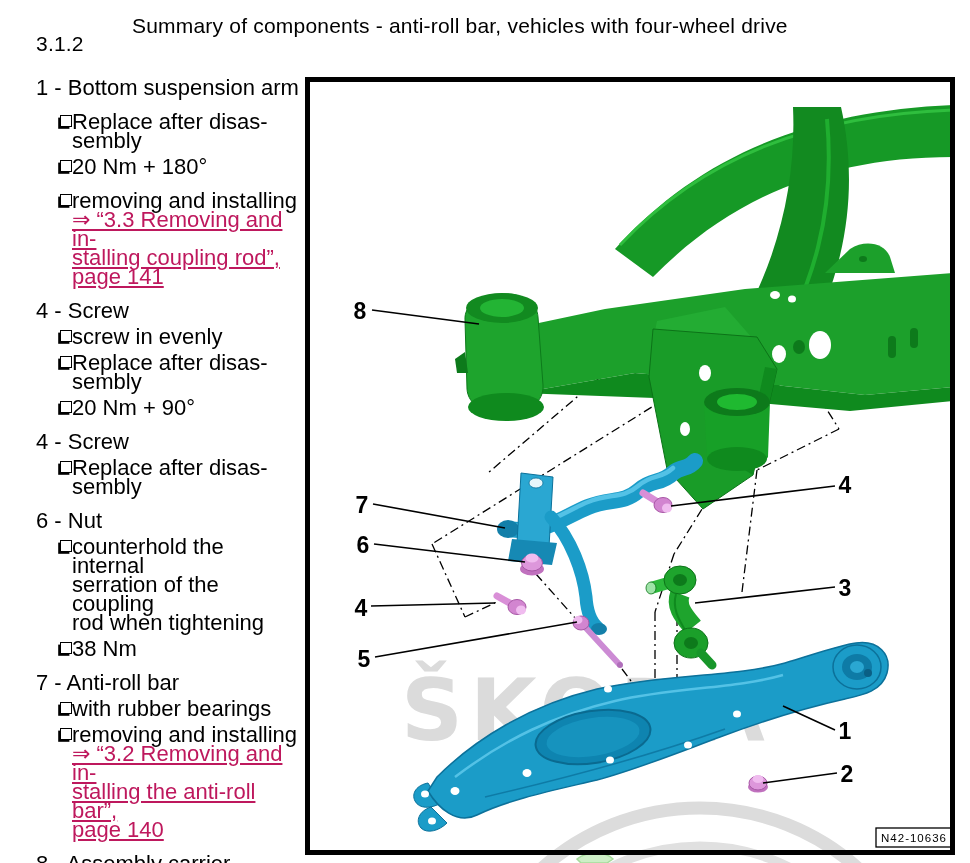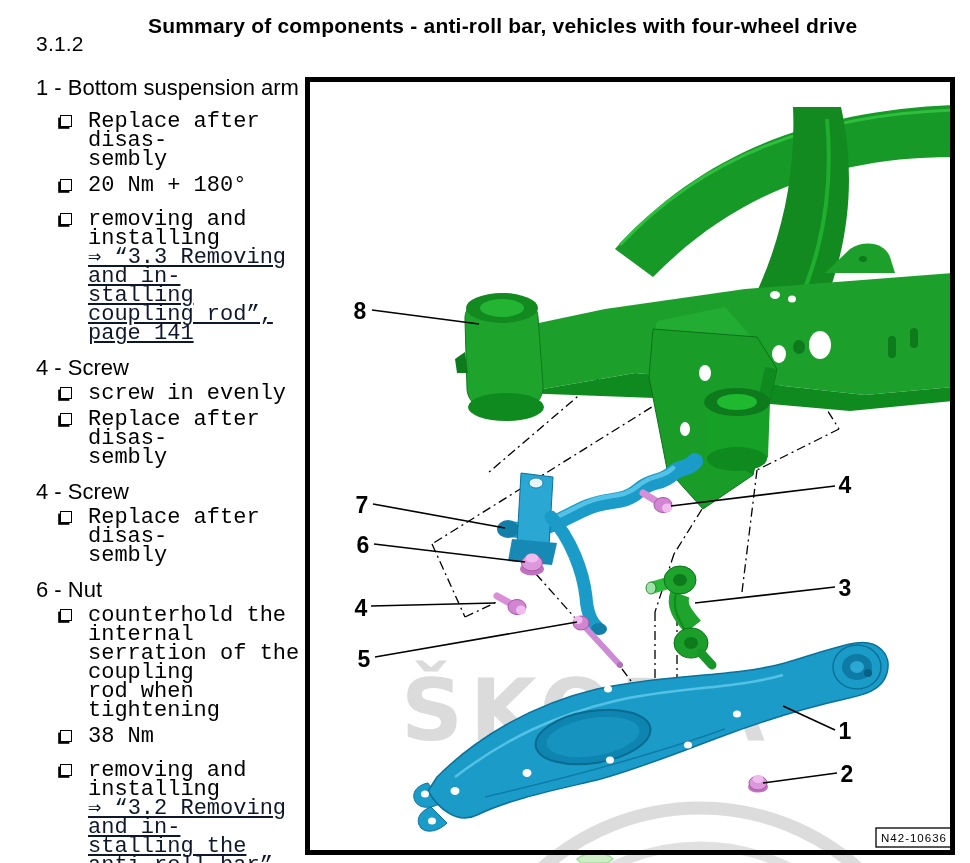--- a/index.html
+++ b/index.html
@@ -3,31 +3,31 @@
 <meta charset="utf-8">
 <style>
   html,body{margin:0;padding:0;}
   body{
     width:970px;height:863px;position:relative;overflow:hidden;
     background:#ffffff;font-family:"Liberation Sans","DejaVu Sans",sans-serif;color:#000;
   }
   
   .heading{position:absolute;top:14px;left:36px;width:910px;font-size:21px;letter-spacing:0.2px;}
   .heading .hnum{position:absolute;left:0;top:18px;}
-  .heading .htitle{position:absolute;left:112px;top:0;font-weight:bold;}
+  .heading .htitle{position:absolute;left:96px;top:0;}
   
   .parts{position:absolute;left:36px;top:76px;width:264px;font-size:22px;line-height:19px;}
   .item{margin-top:15px;}
   .item:first-child{margin-top:2px;}
   .item-head{white-space:nowrap;}
   .bullet{display:flex;margin-top:7px;margin-left:24px;}
   .cb{flex:0 0 auto;width:10px;height:10px;border:1.6px solid #000;background:#fff;
       box-shadow:-2.2px 2.2px 0 -0.4px #000;margin:3px 0 0 0;}
-  .btext{margin-left:16px;white-space:pre-line;font-family:Liberation Mono, monospace;}
-  .ref-link{display:block;color:#0f172a;text-decoration:underline;white-space:pre-line;cursor:pointer;}
+  .btext{white-space:pre-line;}
+  .ref-link{display:block;color:#be185d;text-decoration:underline;white-space:pre-line;cursor:pointer;}
   
   .diagram{position:absolute;left:305px;top:77px;width:650px;height:786px;}
   svg text.callout{font-family:"Liberation Sans","DejaVu Sans",sans-serif;font-weight:bold;font-size:23px;}
   svg text.wm{font-family:"DejaVu Sans","Liberation Sans",sans-serif;font-weight:bold;letter-spacing:7px;}
   svg text.dno{font-family:"Liberation Sans","DejaVu Sans",sans-serif;font-size:11.5px;letter-spacing:1px;}
 </style>
 </head>
 <body>
 
 <div class="heading">
@@ -62,20 +62,24 @@
       <div class="item-head">4 - Screw</div>
       <div class="bullet">
         <span class="cb"></span>
         <div class="btext">screw in evenly</div>
       </div>
       <div class="bullet">
         <span class="cb"></span>
         <div class="btext">Replace after disas-
 sembly</div>
       </div>
+      <div class="bullet">
+        <span class="cb"></span>
+        <div class="btext">20 Nm + 90°</div>
+      </div>
     </div>
     <div class="item">
       <div class="item-head">4 - Screw</div>
       <div class="bullet">
         <span class="cb"></span>
         <div class="btext">Replace after disas-
 sembly</div>
       </div>
     </div>
     <div class="item">
@@ -85,20 +89,25 @@
         <div class="btext">counterhold the internal
 serration of the coupling
 rod when tightening</div>
       </div>
       <div class="bullet">
         <span class="cb"></span>
         <div class="btext">38 Nm</div>
       </div>
     </div>
     <div class="item">
+      <div class="item-head">7 - Anti-roll bar</div>
+      <div class="bullet">
+        <span class="cb"></span>
+        <div class="btext">with rubber bearings</div>
+      </div>
       <div class="bullet">
         <span class="cb"></span>
         <div class="btext">removing and installing<a class="ref-link">⇒ “3.2 Removing and in-
 stalling the anti-roll bar”,
 page 140</a></div>
       </div>
     </div>
     <div class="item">
       <div class="item-head">8 - Assembly carrier</div>
     </div>

